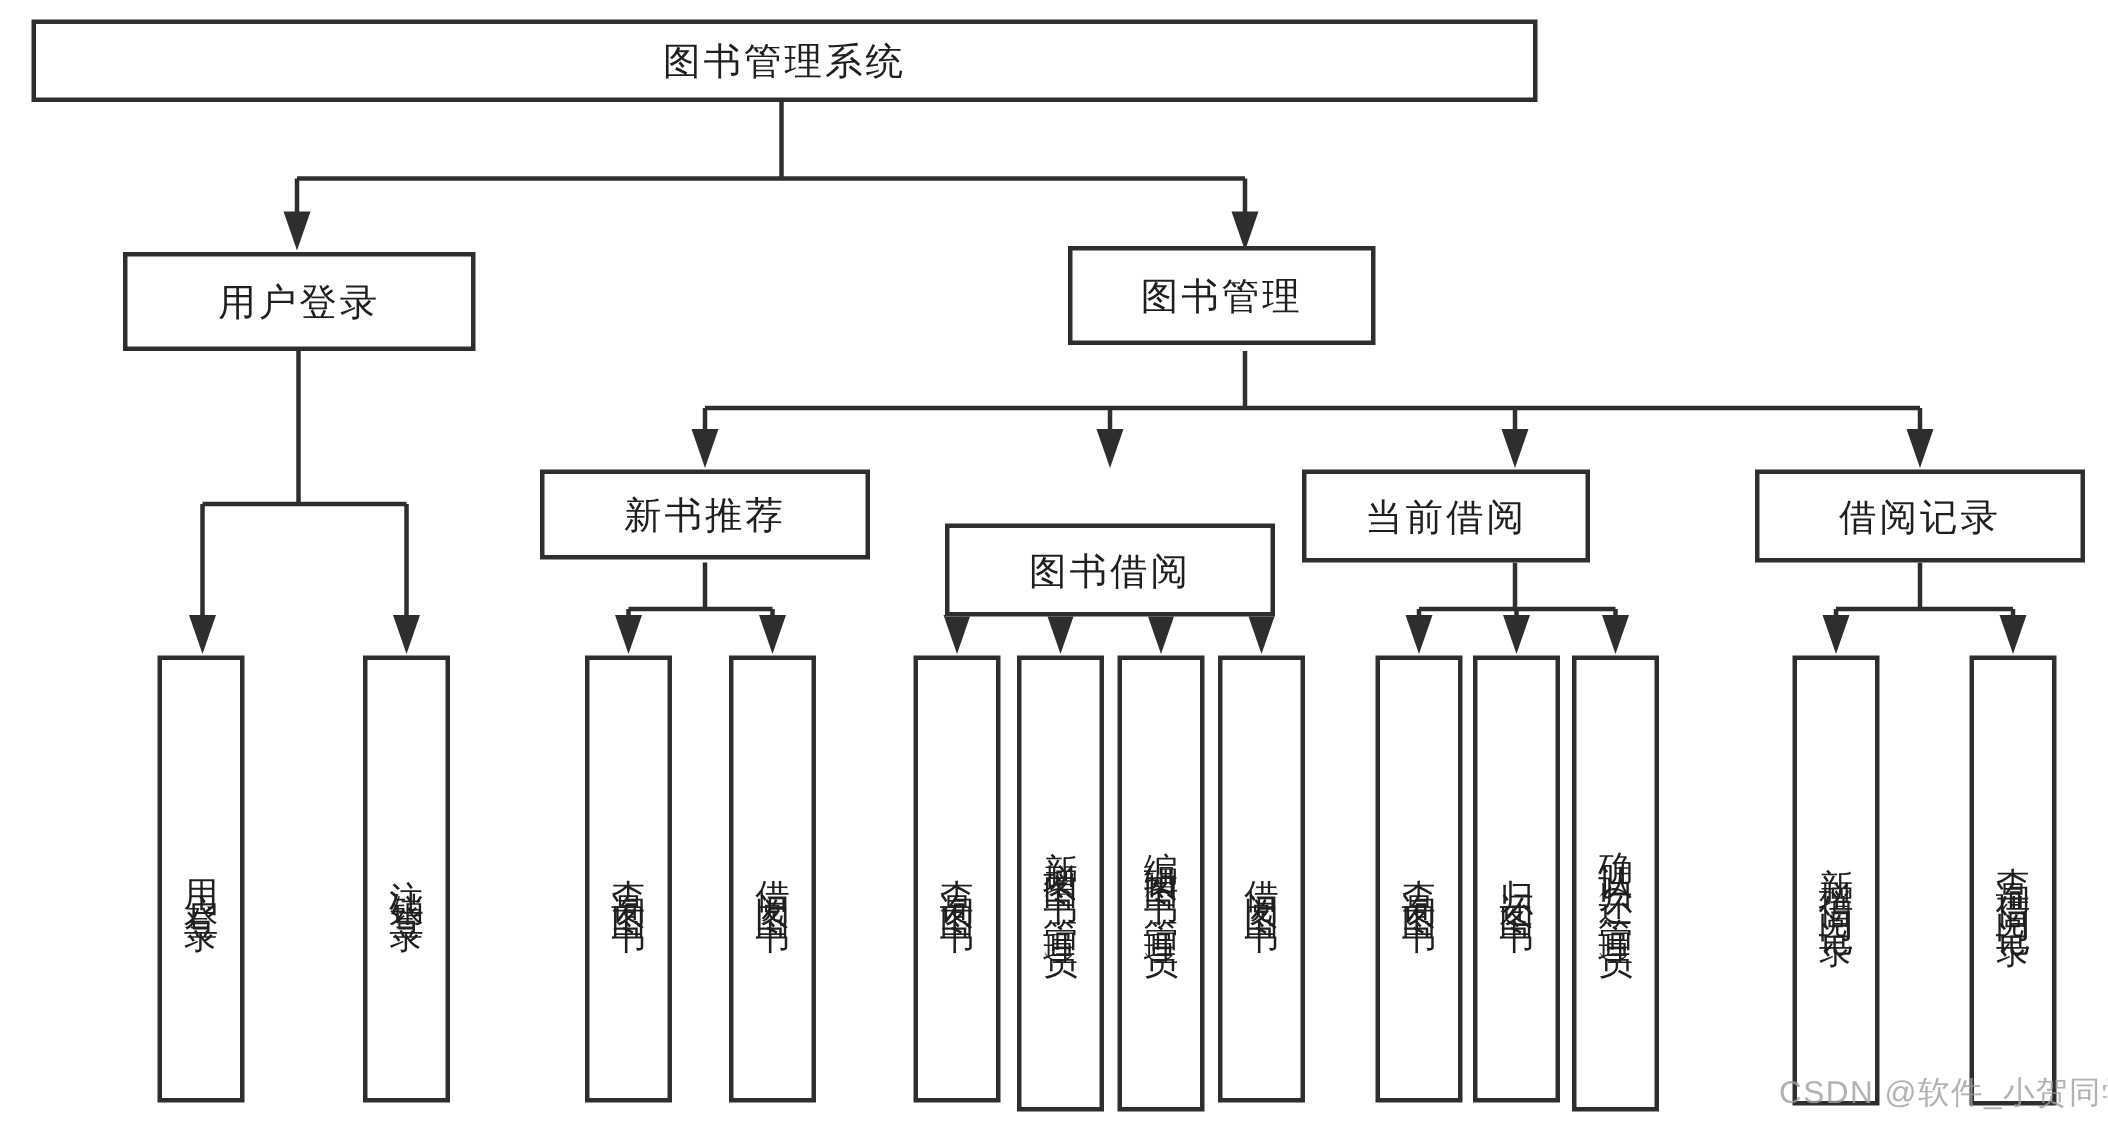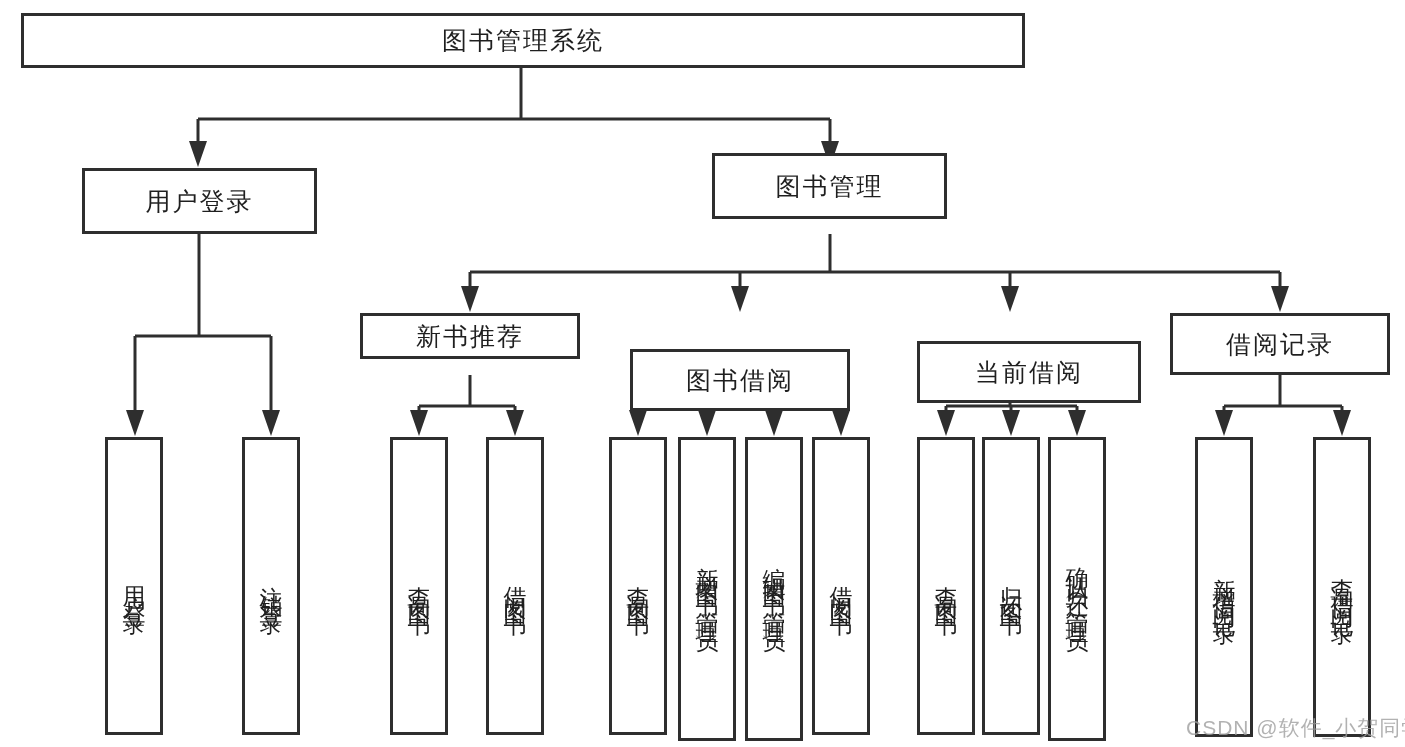--- a/index.html
+++ b/index.html
@@ -130,25 +130,25 @@
       <path d="M1002,410 L1020,410 L1011,436 Z"></path>
       <path d="M1068,410 L1086,410 L1077,436 Z"></path>
       <path d="M1215,410 L1233,410 L1224,436 Z"></path>
       <path d="M1333,410 L1351,410 L1342,436 Z"></path>
     </g>
   </svg>
 
   <div class="box h-label" style="left:21px; top:13px; width:1004px; height:55px;">图书管理系统</div>
 
   <div class="box h-label" style="left:82px; top:168px; width:235px; height:66px;">用户登录</div>
-  <div class="box h-label" style="left:712px; top:153px; width:235px; height:66px;">图书管理</div>
+  <div class="box h-label" style="left:712px; top:164px; width:205px; height:66px;">图书管理</div>
 
-  <div class="box h-label" style="left:360px; top:313px; width:220px; height:46px;">新书推荐</div>
+  <div class="box h-label" style="left:360px; top:313px; width:220px; height:60px;">新书推荐</div>
   <div class="box h-label" style="left:630px; top:313px; width:220px; height:62px;margin-top:36px;">图书借阅</div>
-  <div class="box h-label" style="left:917px; top:313px; width:224px; height:62px;margin-top:28px;">当前借阅</div>
+  <div class="box h-label" style="left:868px; top:313px; width:192px; height:62px;">当前借阅</div>
   <div class="box h-label" style="left:1170px; top:313px; width:220px; height:62px;">借阅记录</div>
 
   <div class="box leaf" style="left:105px; top:437px; height:298px;">用户登录</div>
   <div class="box leaf" style="left:242px; top:437px; height:298px;">注销登录</div>
 
   <div class="box leaf" style="left:390px; top:437px; height:298px;">查询图书</div>
   <div class="box leaf" style="left:486px; top:437px; height:298px;">借阅图书</div>
 
   <div class="box leaf" style="left:609px; top:437px; height:298px;">查询图书</div>
   <div class="box leaf" style="left:678px; top:437px; height:304px;">新增图书（管理员）</div>

